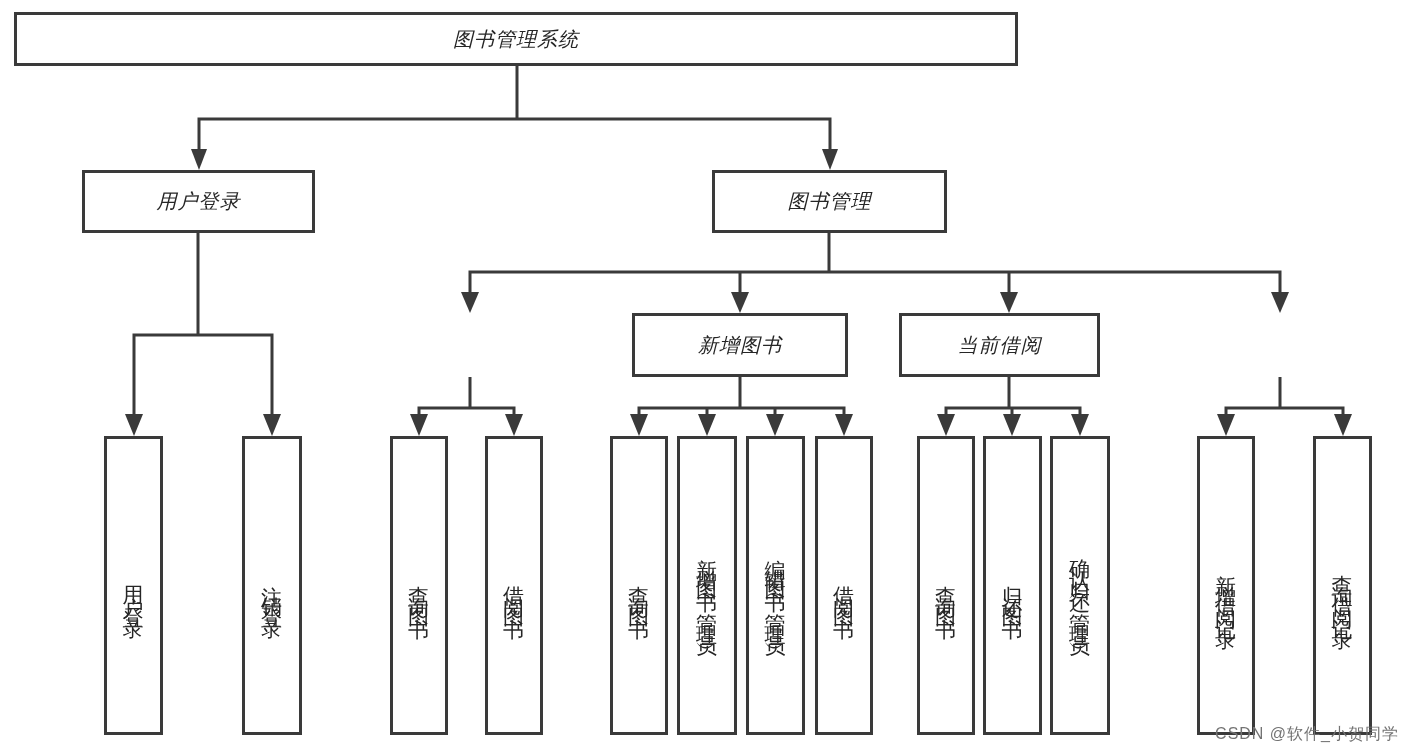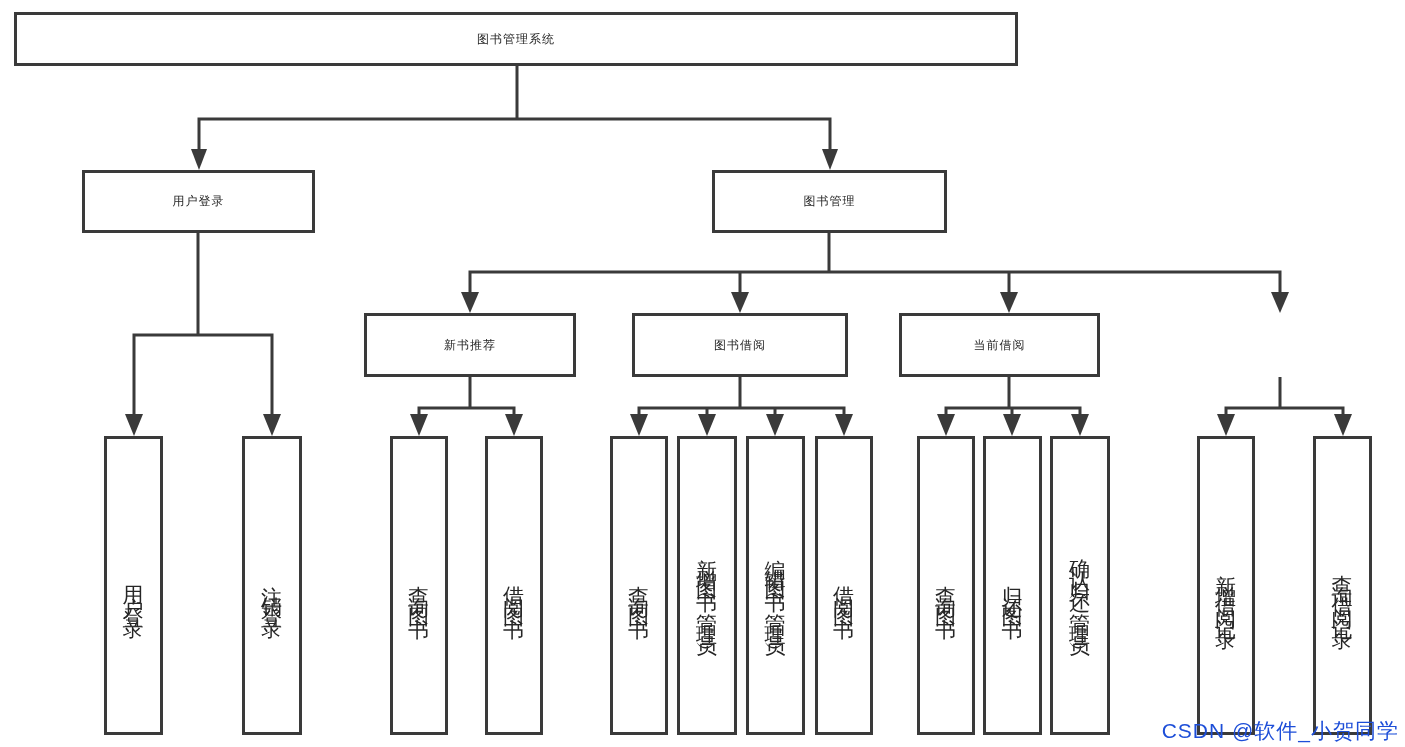--- a/index.html
+++ b/index.html
@@ -17,35 +17,35 @@
     position:absolute;
     box-sizing:border-box;
     background:#ffffff;
     border:3px solid #3a3a3a;
     display:flex;
     align-items:center;
     justify-content:center;
     z-index:2;
     color:#262626;
   }
-  .hlabel{font-size:12px;letter-spacing:1px;white-space:nowrap;}
+  .hlabel{font-size:20px;letter-spacing:1px;white-space:nowrap;font-style:italic;}
   .vtext{
     writing-mode:vertical-rl;
     text-orientation:mixed;
     font-size:21px;
     letter-spacing:11px;
     line-height:1;
     white-space:nowrap;
   }
   .leaf .vtext{margin-bottom:-11px;} 
   .watermark{
     position:absolute;
     right:6px;bottom:2px;
-    font-size:21px;
-    color:#1d4ed8;
+    font-size:16px;
+    color:#737373;
     z-index:3;
     letter-spacing:1px;
     white-space:nowrap;
   }
 </style>
 </head>
 <body>
 
 <div class="canvas">
 
@@ -89,25 +89,22 @@
     <span class="hlabel">图书管理系统</span>
   </div>
 
   <div class="node" style="left:82px;top:170px;width:233px;height:63px;">
     <span class="hlabel">用户登录</span>
   </div>
   <div class="node" style="left:712px;top:170px;width:235px;height:63px;">
     <span class="hlabel">图书管理</span>
   </div>
 
-  <div class="node" style="left:364px;top:313px;width:212px;height:64px;">
-    <span class="hlabel">新书推荐</span>
-  </div>
   <div class="node" style="left:632px;top:313px;width:216px;height:64px;">
-    <span class="hlabel">图书借阅</span>
+    <span class="hlabel">新增图书</span>
   </div>
   <div class="node" style="left:899px;top:313px;width:201px;height:64px;">
     <span class="hlabel">当前借阅</span>
   </div>
 
   <div class="node leaf" style="left:104px;top:436px;width:59px;height:299px;">
     <span class="vtext">用户登录</span>
   </div>
   <div class="node leaf" style="left:242px;top:436px;width:60px;height:299px;">
     <span class="vtext">注销登录</span>

